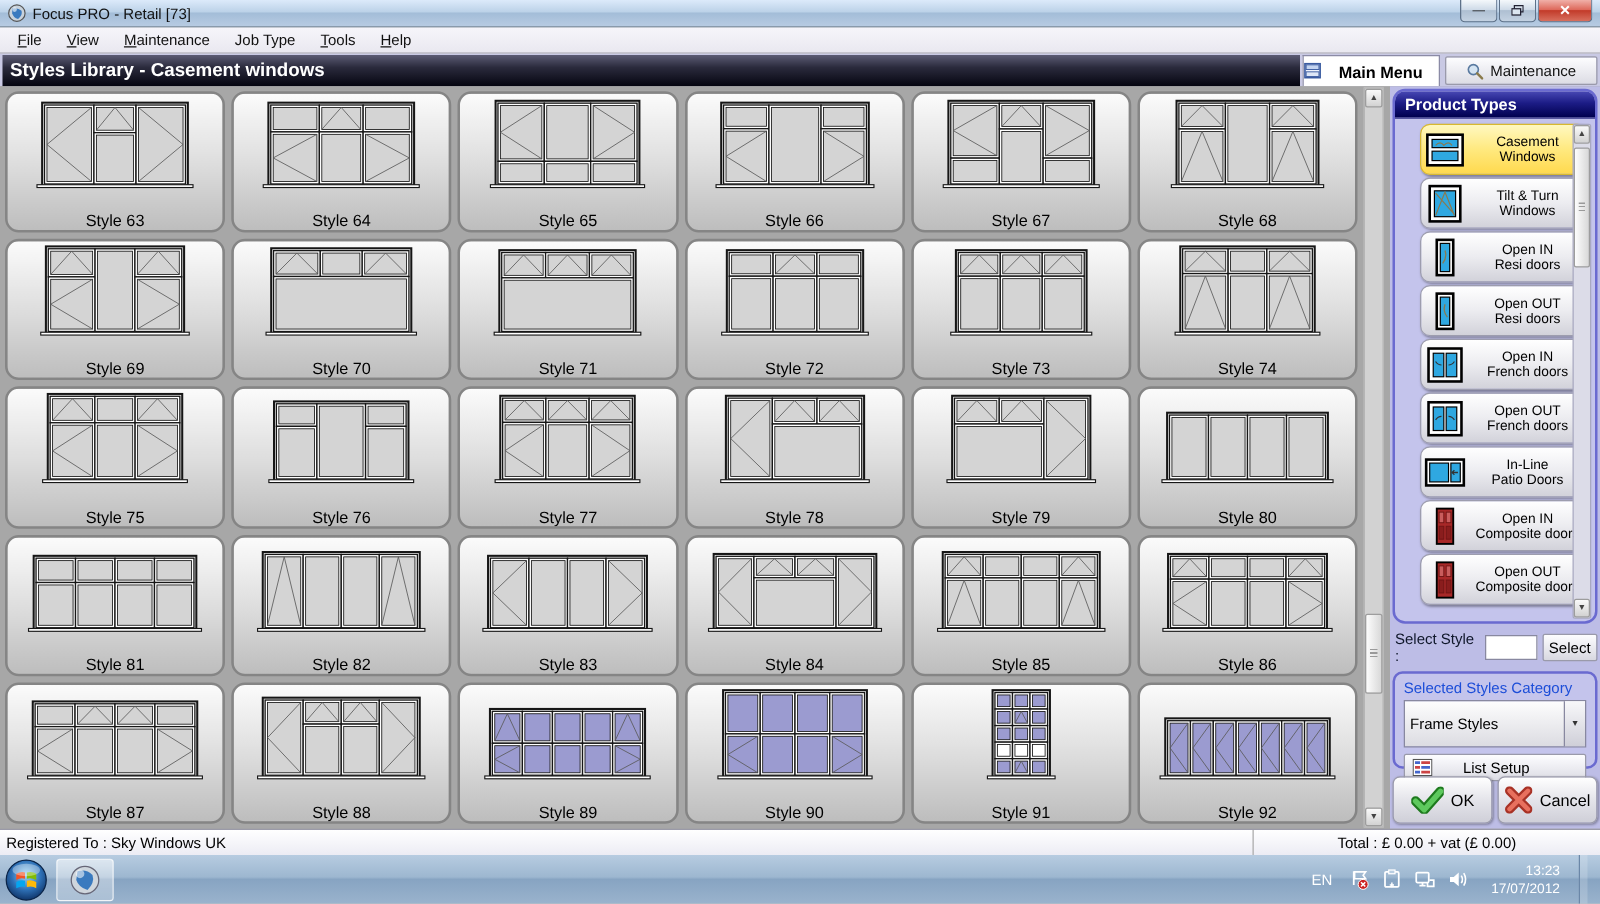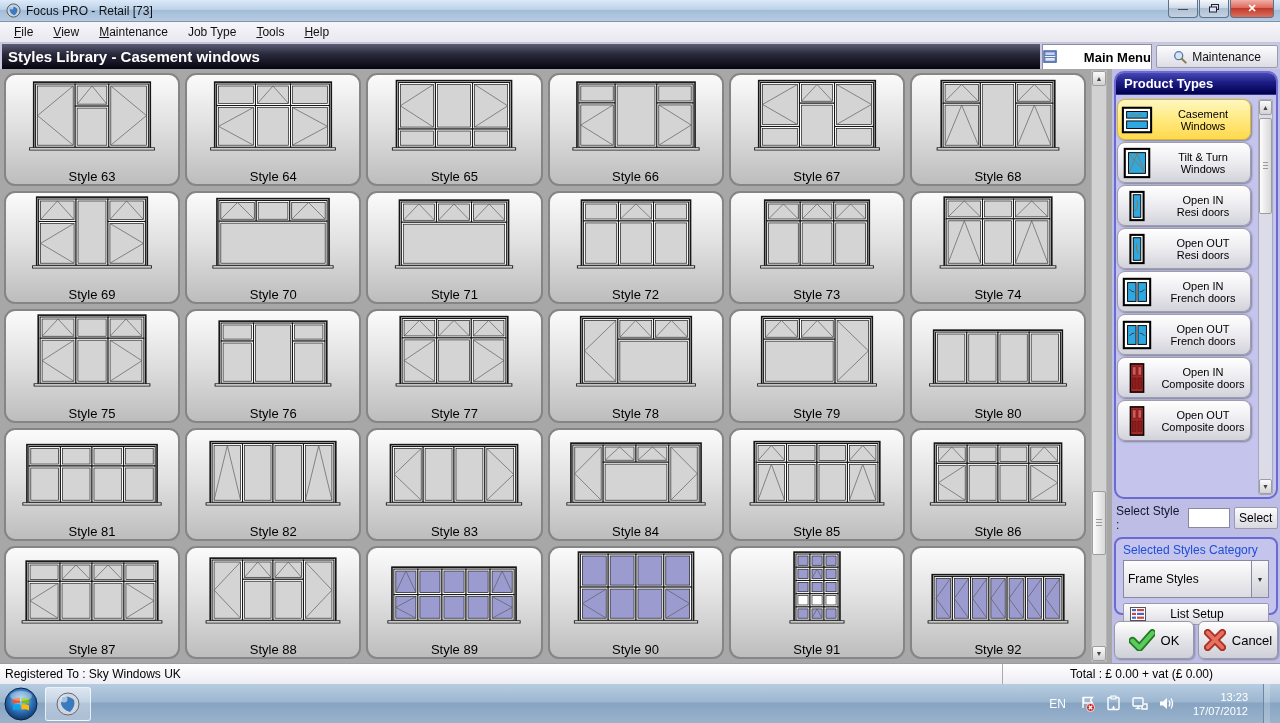--- a/index.html
+++ b/index.html
@@ -27,21 +27,21 @@
   .menu-item { font-size:12px; color:#111; padding:2px 10px; cursor:default; }
   .menu-item u { text-decoration:underline; }
 
   
   .headerstrip { position:absolute; top:43px; left:0; width:1280px; height:26px;
     background:#c9c9e4; display:flex; align-items:stretch; }
   .page-title-bar { flex:1 1 auto; margin:1px 2px 0 2px;
     background:linear-gradient(180deg,#5c5c74 0%,#2a2a3c 40%,#050510 100%);
     color:#fff; font-weight:bold; font-size:15px; display:flex; align-items:center; padding-left:6px; }
   .main-menu-tab { width:110px; margin-top:1px; background:#fff; border:1px solid #8b8ba6; border-bottom:none;
-    display:flex; align-items:center; justify-content:space-between; gap:3px; font-weight:bold; font-size:13px; color:#000; }
+    display:flex; align-items:center; justify-content:flex-start; gap:13px; font-weight:bold; font-size:13px; color:#000; }
   .maintenance-btn { width:122px; margin:2px 2px 1px 4px; border:1px solid #9a9aaa; border-radius:2px;
     background:linear-gradient(180deg,#fdfdff,#dcdce4); display:flex; align-items:center; justify-content:center;
     gap:5px; font-size:12px; color:#111; }
 
   
   .content { position:absolute; top:69px; left:0; width:1280px; height:594px; background:#a7a7a7; }
   .styles-grid { position:absolute; top:0; left:0; width:1090px; height:594px;
     display:grid; grid-template-columns:repeat(6,1fr); grid-template-rows:repeat(5,1fr);
     gap:5px; padding:4px; }
   .style-tile { border:2px solid #858585; border-radius:11px;
@@ -61,21 +61,21 @@
   .thumb-grip { position:absolute; left:3px; right:3px; top:50%; height:7px; margin-top:-4px;
     background:repeating-linear-gradient(180deg,#9a9a9a 0 1px,transparent 1px 3px); }
 
   
   .sidebar { position:absolute; top:0; left:1112px; width:168px; height:594px; background:#bdbde6; }
   .product-panel { position:absolute; top:2px; left:2px; width:164px; height:428px;
     border:2px solid #6a6ad0; border-radius:10px; background:#c4c4ec; overflow:hidden; }
   .panel-header { height:22px; background:linear-gradient(180deg,#4848b4 0%,#1c1c86 45%,#00004e 100%);
     color:#fff; font-weight:bold; font-size:13px; display:flex; align-items:center; padding-left:8px;
     border-bottom:1px solid #333388; }
-  .product-list { position:absolute; top:26px; left:1px; width:134px; }
+  .product-list { position:absolute; top:26px; left:20px; width:134px; }
   .product-btn { height:41px; margin-bottom:2px; border:1px solid #9d9dae; border-radius:8px;
     background:linear-gradient(180deg,#ffffff 0%,#ececf0 50%,#d2d2da 100%);
     box-shadow:1px 1px 2px rgba(0,0,0,0.35); display:flex; align-items:center; }
   .product-btn.sel { background:linear-gradient(180deg,#fff8c0 0%,#ffe97f 50%,#ffd94e 100%); border-color:#d8b830; }
   .product-btn .p-icon { width:38px; display:flex; justify-content:center; }
   .product-btn .p-label { flex:1; text-align:center; font-size:11px; line-height:12px; color:#000; }
   .panel-scroll { position:absolute; top:26px; right:3px; width:15px; height:396px;
     background:#dcdce8; border:1px solid #a8a8c0; border-radius:2px; }
 
   .select-style-row { position:absolute; top:436px; left:2px; width:164px; height:26px;
@@ -1004,20 +1004,31 @@
                   <rect x="3" y="3" width="28" height="28" fill="#fff" stroke="#000" stroke-width="2.2"></rect>
                   <rect x="7" y="7" width="9" height="20" fill="#2fa8e1" stroke="#000"></rect>
                   <rect x="18" y="7" width="9" height="20" fill="#2fa8e1" stroke="#000"></rect>
                   <path d="M9 18 q2 -3 5 -3 M25 18 q-2 -3 -5 -3" fill="none" stroke="#333" stroke-width="1"></path>
                 </svg>
               </div>
               <div class="p-label">Open OUT<br>French doors</div>
             </div>
             <div class="product-btn">
               <div class="p-icon">
+                <svg width="34" height="32" viewBox="0 0 36 34">
+                  <rect x="2" y="6" width="32" height="22" fill="#fff" stroke="#000" stroke-width="2.2"></rect>
+                  <rect x="5" y="9" width="16" height="16" fill="#2fa8e1" stroke="#000"></rect>
+                  <rect x="23" y="9" width="8" height="16" fill="#2fa8e1" stroke="#000"></rect>
+                  <path d="M29 17 L24 17 M26 15 L24 17 L26 19" fill="none" stroke="#333" stroke-width="1.1"></path>
+                </svg>
+              </div>
+              <div class="p-label">In-Line<br>Patio Doors</div>
+            </div>
+            <div class="product-btn">
+              <div class="p-icon">
                 <svg width="32" height="32" viewBox="0 0 34 34">
                   <rect x="10" y="2" width="14" height="30" fill="#a82828" stroke="#000" stroke-width="1.6"></rect>
                   <rect x="12" y="5" width="4" height="9" fill="#c95c5c" stroke="#701515" stroke-width="0.8"></rect>
                   <rect x="18" y="5" width="4" height="9" fill="#c95c5c" stroke="#701515" stroke-width="0.8"></rect>
                   <rect x="12" y="17" width="4" height="11" fill="#8a1d1d" stroke="#701515" stroke-width="0.8"></rect>
                   <rect x="18" y="17" width="4" height="11" fill="#8a1d1d" stroke="#701515" stroke-width="0.8"></rect>
                 </svg>
               </div>
               <div class="p-label">Open IN<br>Composite doors</div>
             </div>

